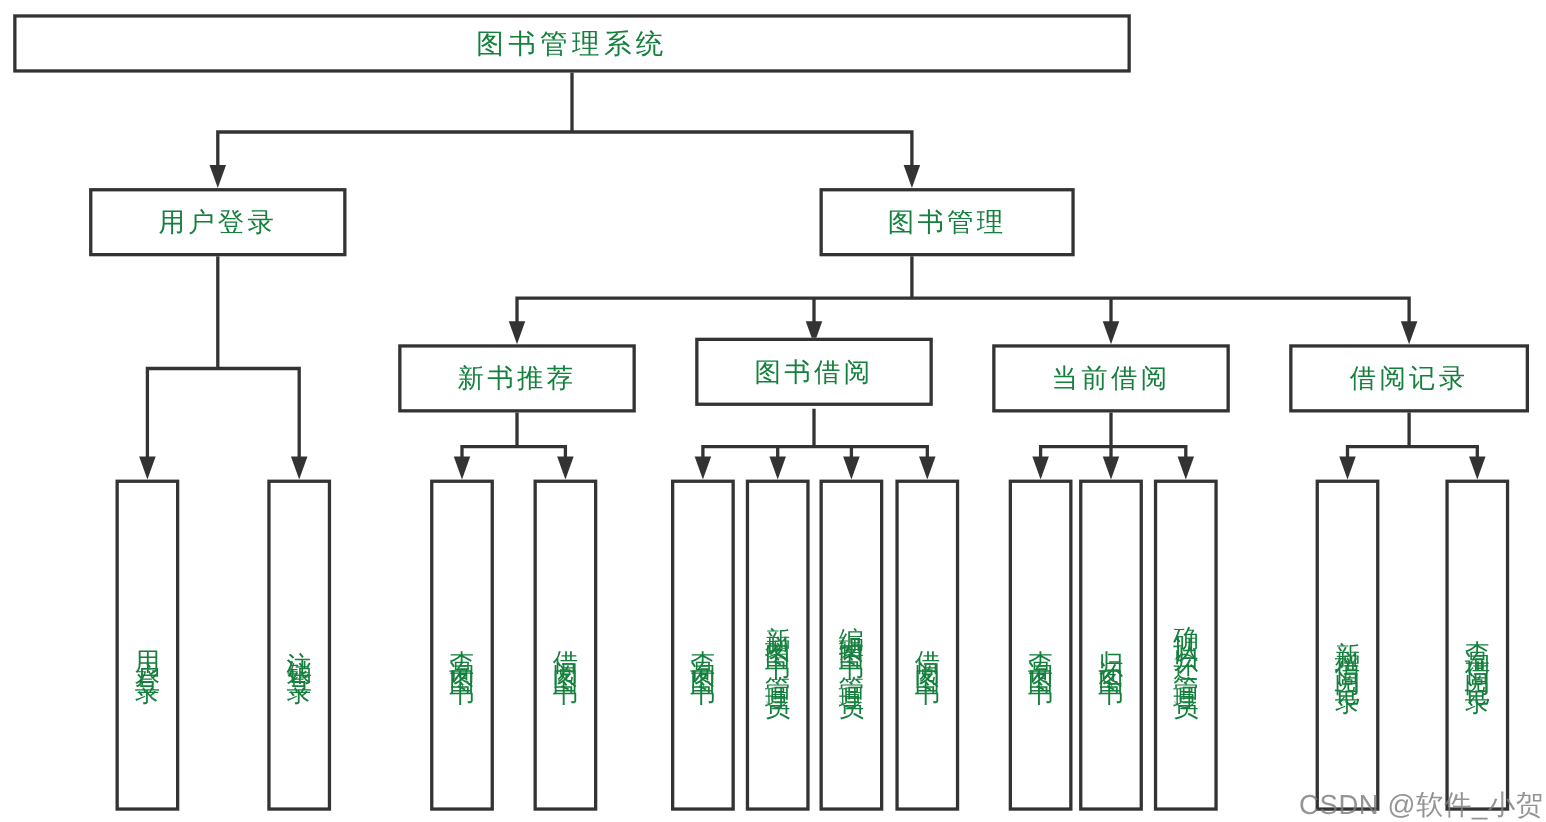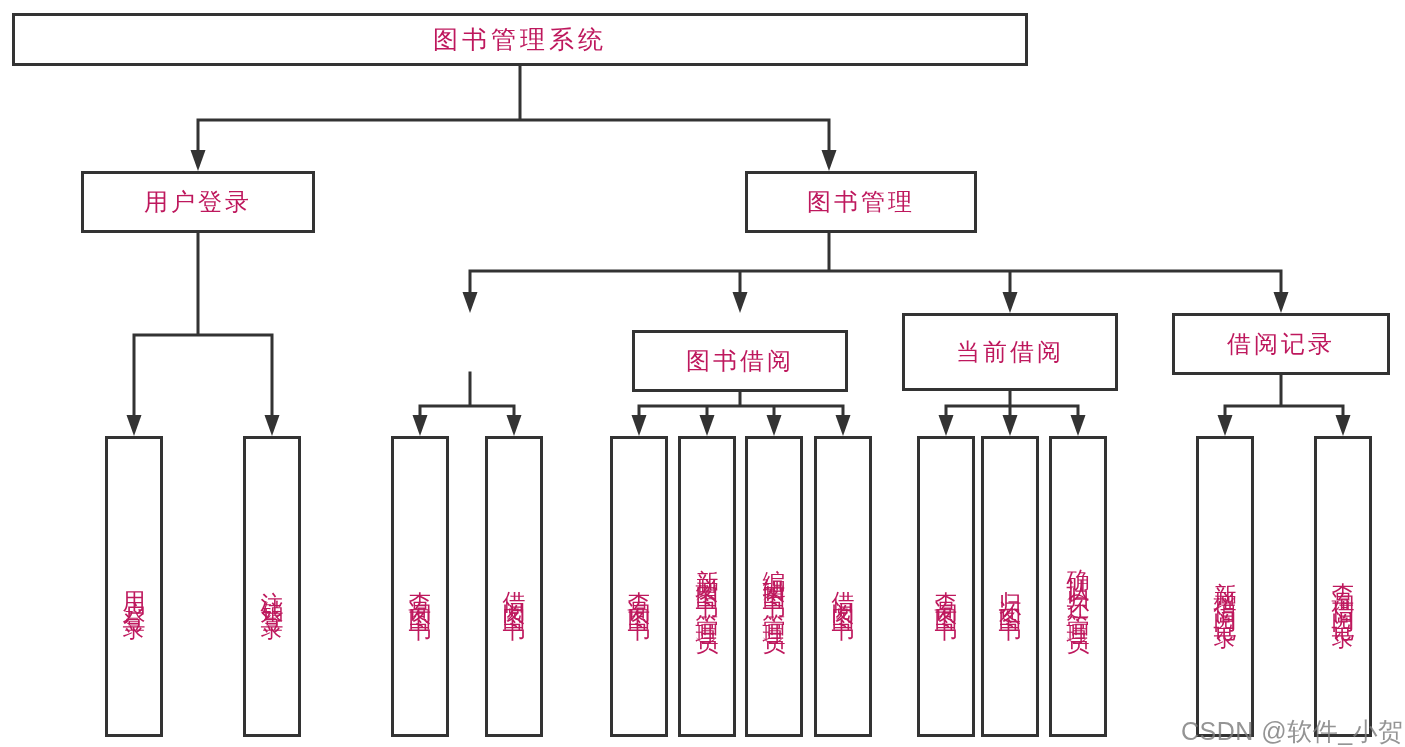--- a/index.html
+++ b/index.html
@@ -18,21 +18,21 @@
     pointer-events: none;
   }
   .node {
     position: absolute;
     box-sizing: border-box;
     border: 3px solid #333333;
     background: #ffffff;
     display: flex;
     align-items: center;
     justify-content: center;
-    color: #be185d;
+    color: #15803d;
   }
   .h-node { font-size: 24px; letter-spacing: 3px; }
   .h-node .lbl { white-space: nowrap; }
   .root-node { font-size: 25px; letter-spacing: 4px; }
   .v-node { }
   .v-node .vtext {
     display: block;
     writing-mode: vertical-rl;
     text-orientation: mixed;
     font-size: 23px;
@@ -115,24 +115,27 @@
     <span class="lbl">图书管理系统</span>
   </div>
 
   <div class="node h-node" style="left:81px; top:171px; width:234px; height:62px;">
     <span class="lbl">用户登录</span>
   </div>
   <div class="node h-node" style="left:713px; top:171px; width:232px; height:62px;margin-left:32px;">
     <span class="lbl">图书管理</span>
   </div>
 
-  <div class="node h-node" style="left:632px; top:330px; width:216px; height:62px;">
+  <div class="node h-node" style="left:362px; top:313px; width:216px; height:62px;">
+    <span class="lbl">新书推荐</span>
+  </div>
+  <div class="node h-node" style="left:632px; top:307px; width:216px; height:62px;">
     <span class="lbl">图书借阅</span>
   </div>
-  <div class="node h-node" style="left:902px; top:313px; width:216px; height:78px;">
+  <div class="node h-node" style="left:902px; top:313px; width:216px; height:62px;">
     <span class="lbl">当前借阅</span>
   </div>
   <div class="node h-node" style="left:1172px; top:313px; width:218px; height:62px;">
     <span class="lbl">借阅记录</span>
   </div>
 
   <div class="node v-node" style="left:105px; top:436px; width:58px; height:301px;">
     <span class="vtext">用户登录</span>
   </div>
   <div class="node v-node" style="left:243px; top:436px; width:58px; height:301px;">

